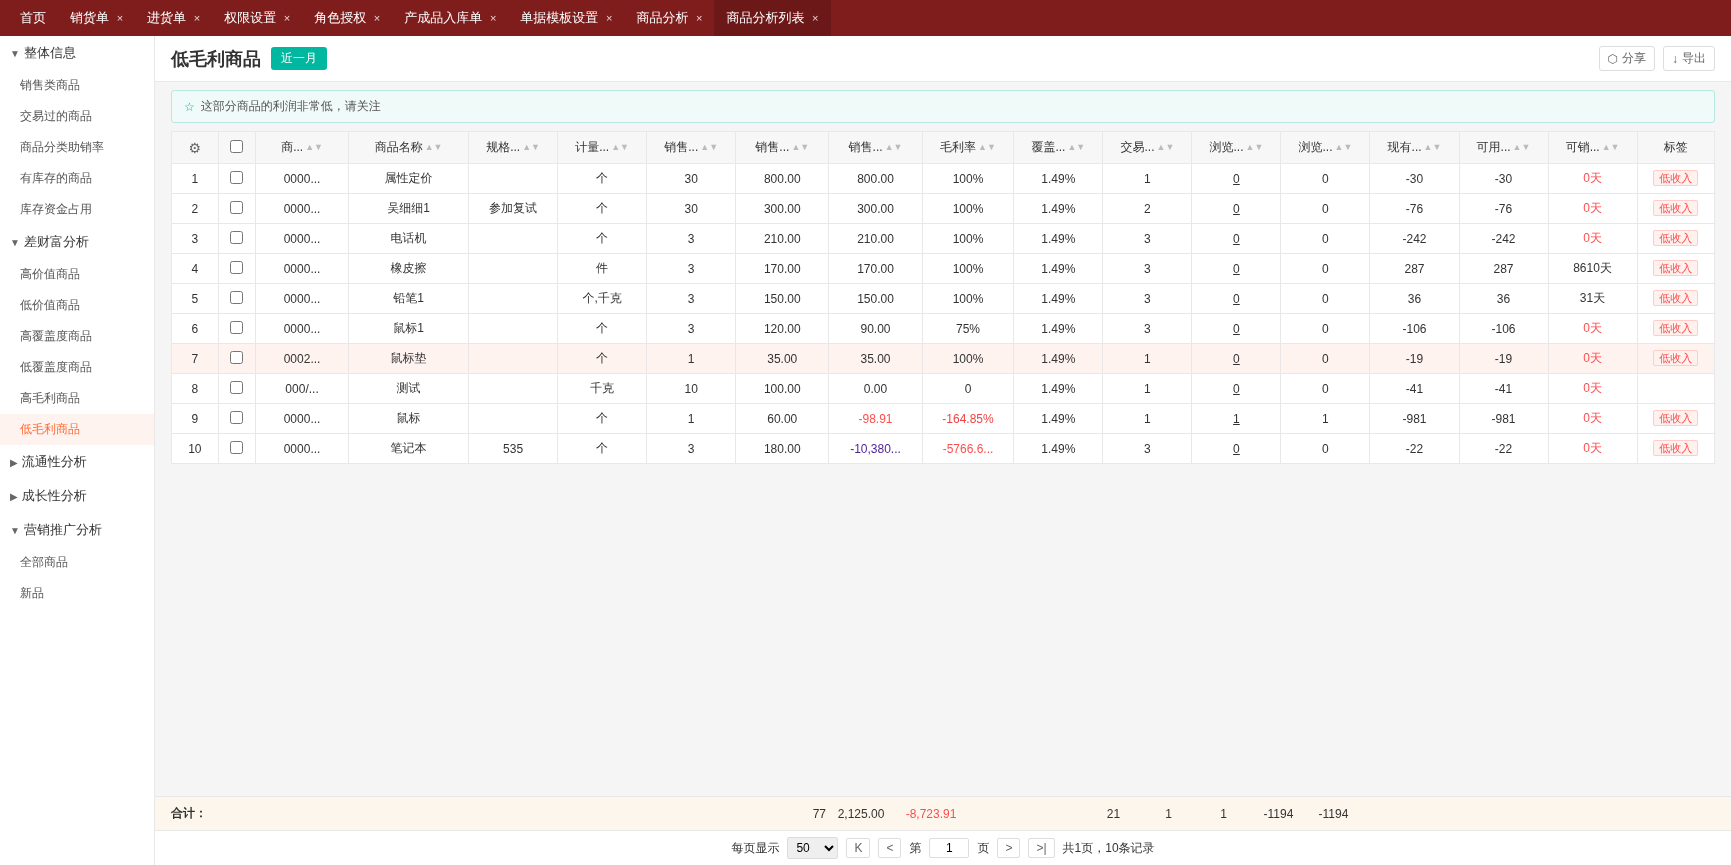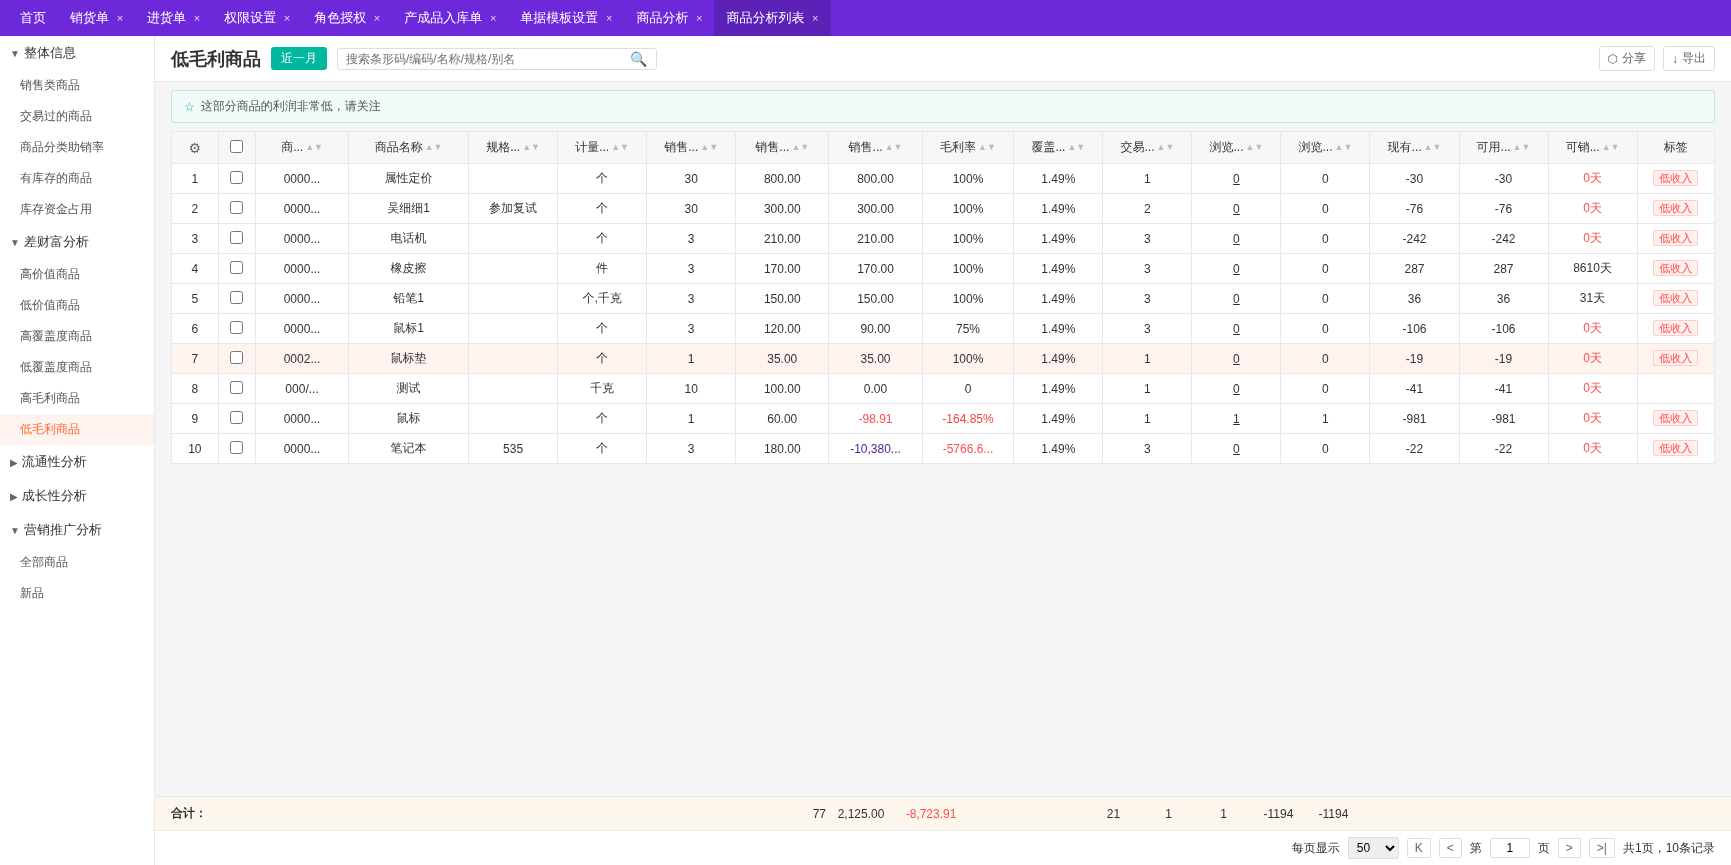--- a/index.html
+++ b/index.html
@@ -1,20 +1,20 @@
 <!DOCTYPE html>
 <html><head>
   <meta charset="utf-8">
   <style>
     * { box-sizing: border-box; margin: 0; padding: 0; }
     body { font-family: 'Microsoft YaHei', Arial, sans-serif; font-size: 12px; background: #f5f5f5; color: #333; }
 
     
     .top-nav {
-      background: #6d28d9;
+      background: #7f1d1d;
       display: flex;
       align-items: center;
       height: 36px;
       padding: 0 8px;
     }
     .top-nav .nav-item {
       color: #fff;
       padding: 0 12px;
       height: 36px;
       line-height: 36px;
@@ -209,21 +209,21 @@
     }
     .footer-total-label { width: 200px; font-weight: bold; }
 
     
     .pagination-bar {
       background: #fff;
       border-top: 1px solid #e8e8e8;
       padding: 6px 16px;
       display: flex;
       align-items: center;
-      justify-content: flex-end;
+      justify-content: center;
       gap: 8px;
       font-size: 12px;
     }
     .pagination-bar select {
       border: 1px solid #ddd;
       padding: 2px 4px;
       font-size: 12px;
       border-radius: 2px;
     }
     .pagination-btn {
@@ -339,24 +339,20 @@
     <div class="sidebar-item">全部商品</div>
     <div class="sidebar-item">新品</div>
 
   </aside>
 
   <main class="main-content">
 
     <div class="page-header">
       <h1 class="page-title">低毛利商品</h1>
       <button class="time-filter-btn">近一月</button>
-      <div class="search-box">
-        <input type="text" placeholder="搜索条形码/编码/名称/规格/别名" style="">
-        <span class="search-icon">🔍</span>
-      </div>
       <div class="header-actions">
         <button class="header-btn">
           <span>⬡</span>
           <span>分享</span>
         </button>
         <button class="header-btn">
           <span>↓</span>
           <span>导出</span>
         </button>
       </div>

